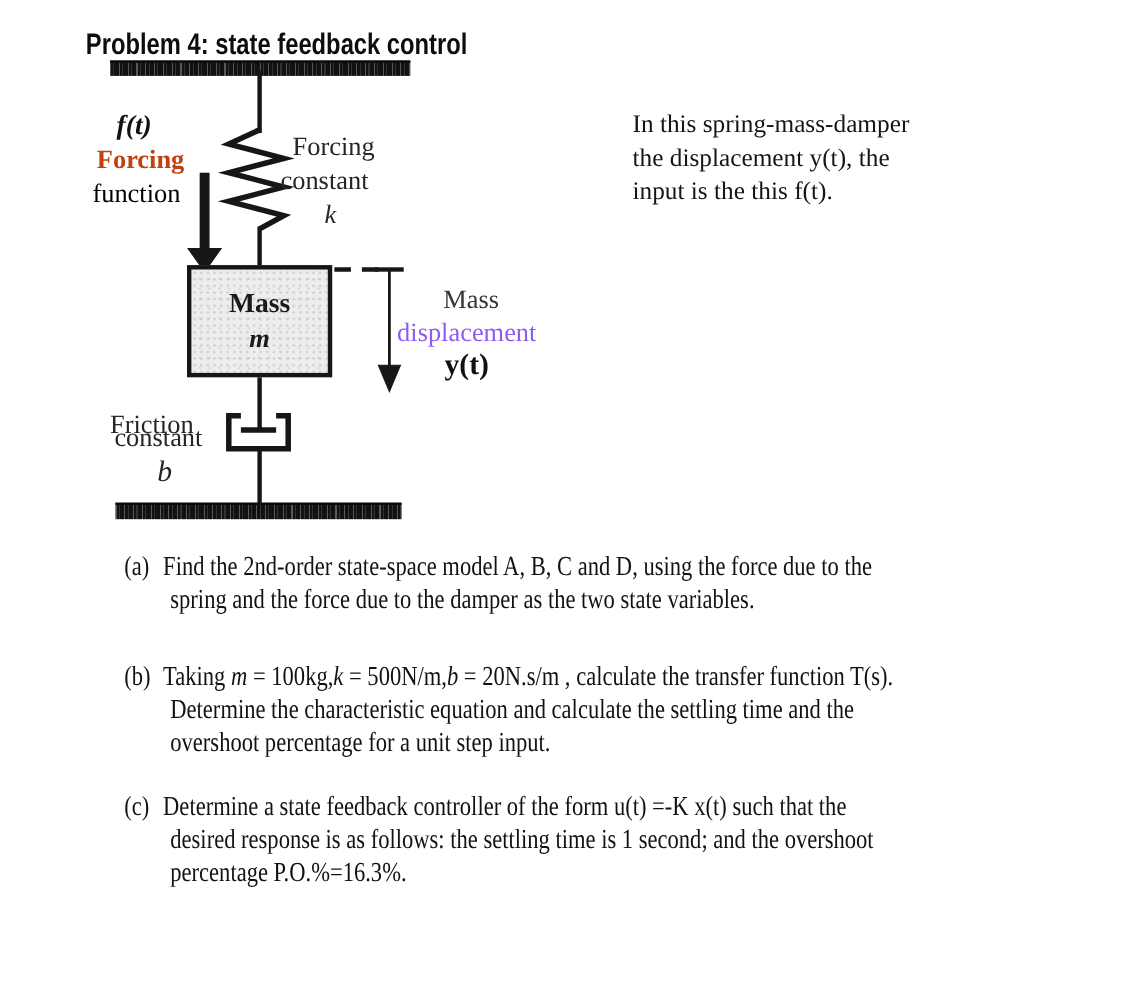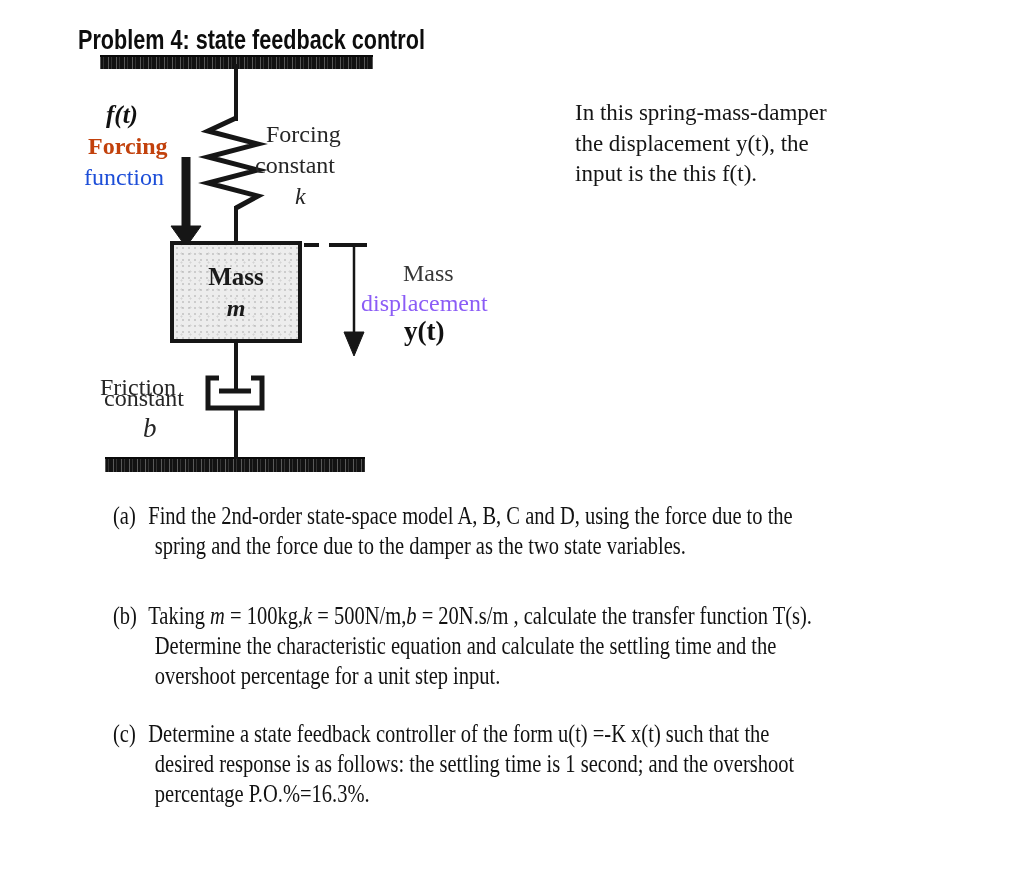--- a/index.html
+++ b/index.html
@@ -44,21 +44,21 @@
     background-position:0 0, 3px 4px;
     text-align:center;
   }
   .mass-word   { margin-top:18px; font-weight:bold; font-size:25px; color:#1a1a1a; }
   .mass-symbol { margin-top:4px;  font-weight:bold; font-style:italic; font-size:24px; color:#1a1a1a; }
 
   
   .dlabel { white-space:nowrap; color:#262626; font-size:24px; }
   .forcing-symbol { left:106px; top:101px; font-size:25px; font-weight:bold; font-style:italic; color:#111; }
   .forcing-word1  { left:88px;  top:133px; font-weight:bold; color:#c2410c; }
-  .forcing-word2  { left:84px;  top:164px; color:#1d4ed8; }
+  .forcing-word2  { left:84px;  top:164px; color:#000000; }
   .spring-word1   { left:266px; top:121px; }
   .spring-word2   { left:255px; top:152px; }
   .spring-symbolL { left:295px; top:183px; font-style:italic; }
   .disp-word1     { left:403px; top:260px; color:#363636; }
   .disp-word2     { left:361px; top:290px; color:#8b5cf6; }
   .disp-symbol    { left:404px; top:316px; font-size:27px; font-weight:bold; color:#111; }
   .fric-word1     { left:100px; top:354px;margin-top:20px; }
   .fric-word2     { left:104px; top:385px; }
   .fric-symbol    { left:143px; top:413px; font-size:27px; font-style:italic; }
 

